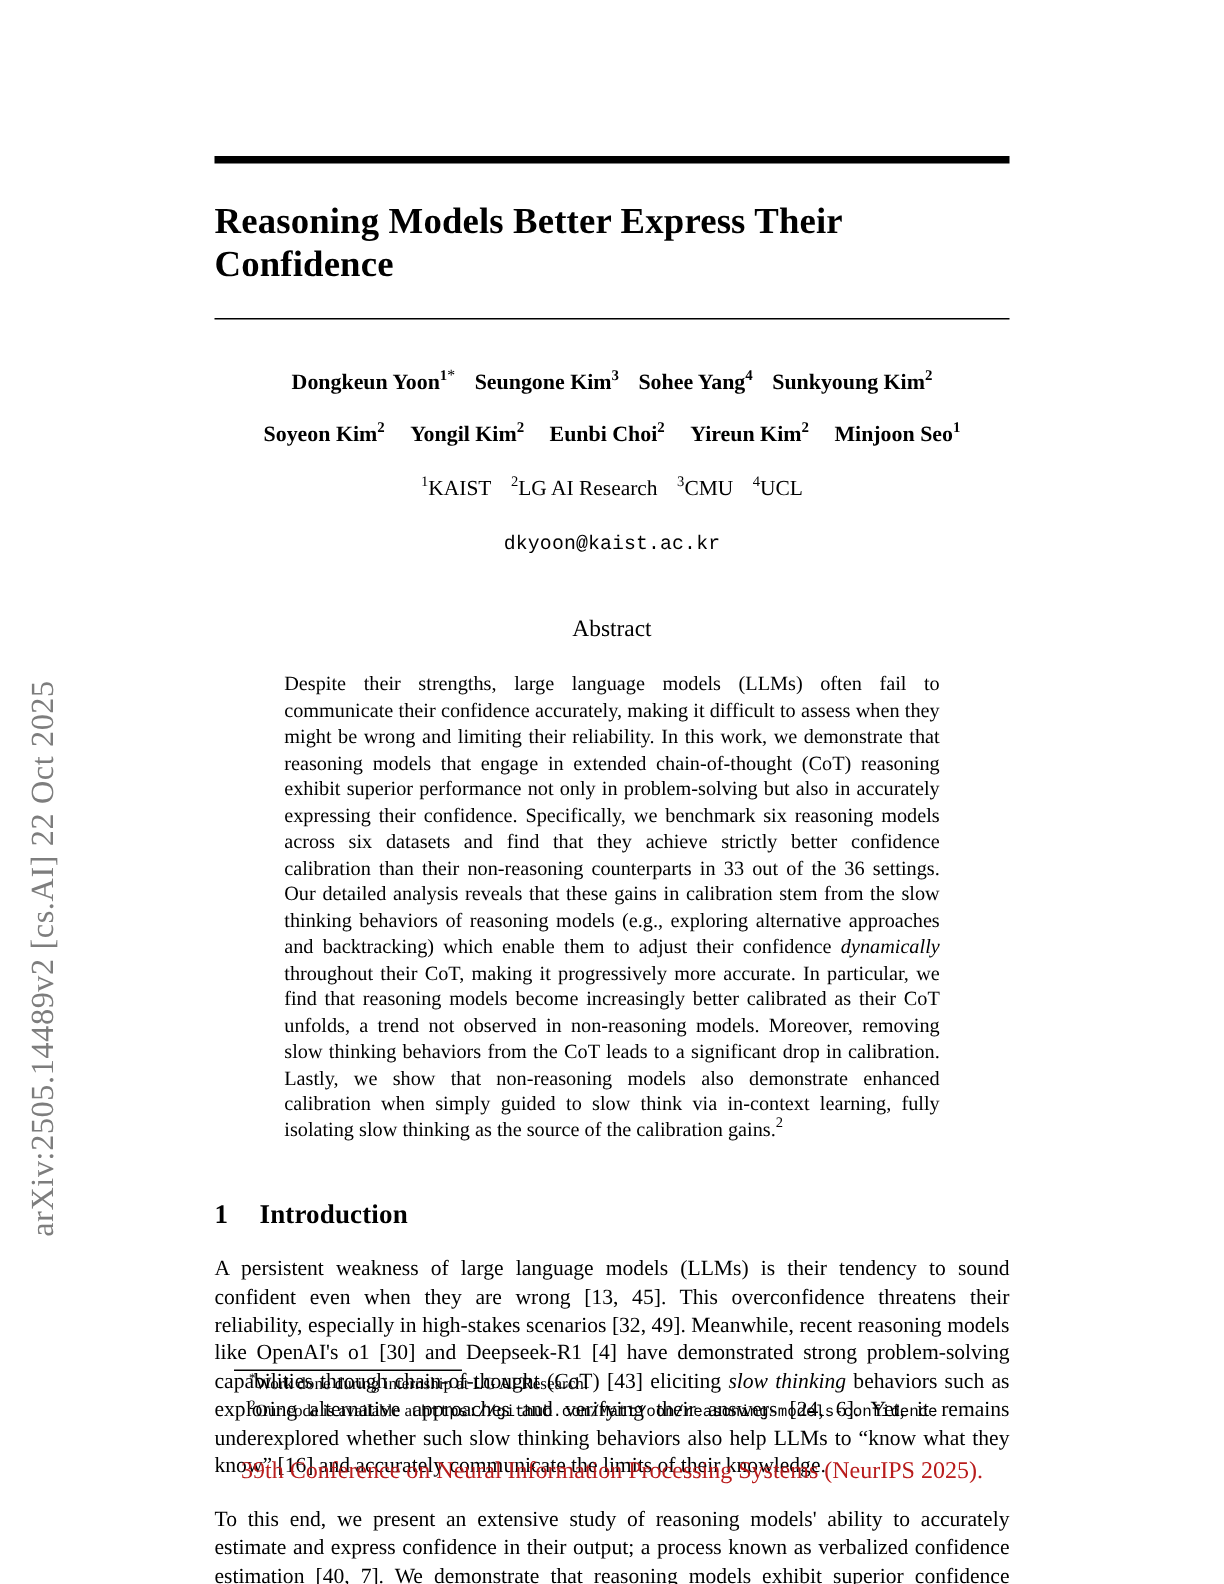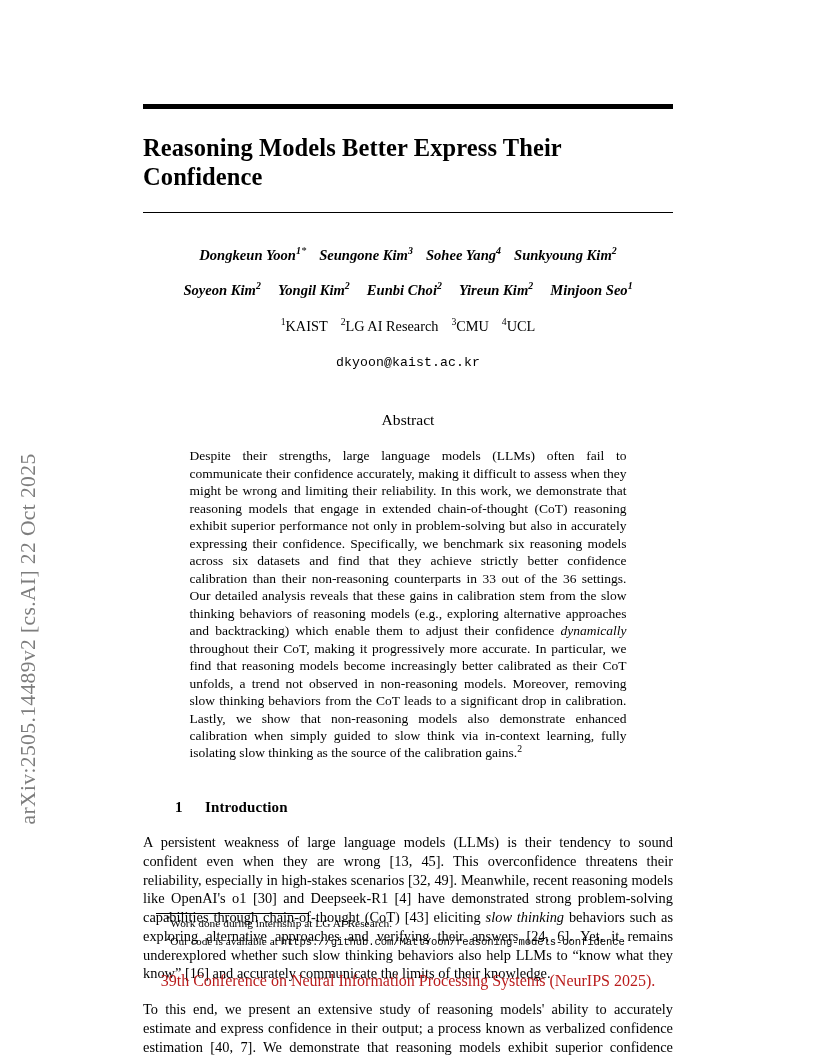--- a/index.html
+++ b/index.html
@@ -69,21 +69,20 @@
     margin-top: 20px;
   }
 
   
   .authors {
     text-align: center;
     font-size: 14.6px;
     font-weight: bold;
     margin-top: 34px;
     line-height: 1.1;
-    font-style: italic;
   }
   .authors-row2 {
     margin-top: 19px;
   }
   .author {
     white-space: nowrap;
   }
   .author + .author {
     margin-left: 13px;
   }
@@ -139,25 +138,24 @@
     line-height: 1.295;
     text-align: justify;
     text-justify: inter-word;
     hyphens: manual;
   }
   .abstract-body .it { font-style: italic; }
   .abstract-body sup { font-size: 0.72em; vertical-align: super; line-height: 0; }
 
   
   .section-heading {
-    font-size: 15px;
+    font-size: 18px;
     font-weight: bold;
     margin-top: 37px;
     letter-spacing: 0.1px;
-    margin-left: 32px;
   }
   .section-heading .secnum {
     display: inline-block;
     width: 30px;
   }
   .body-par {
     font-size: 14.4px;
     line-height: 1.305;
     text-align: justify;
     text-justify: inter-word;

